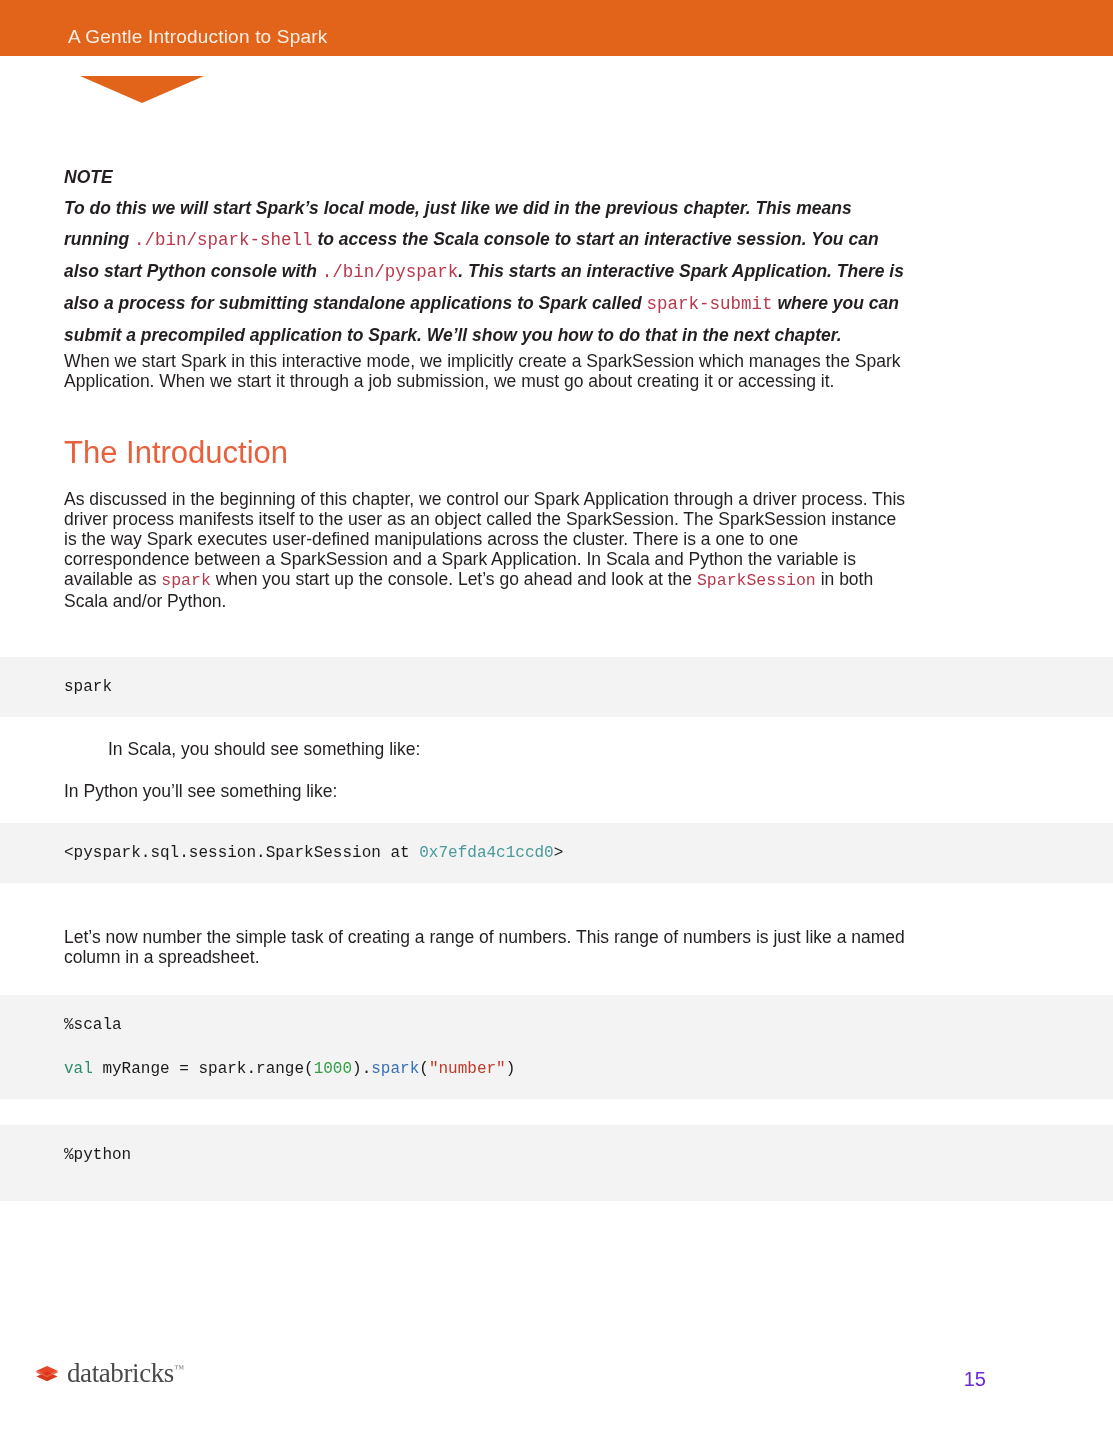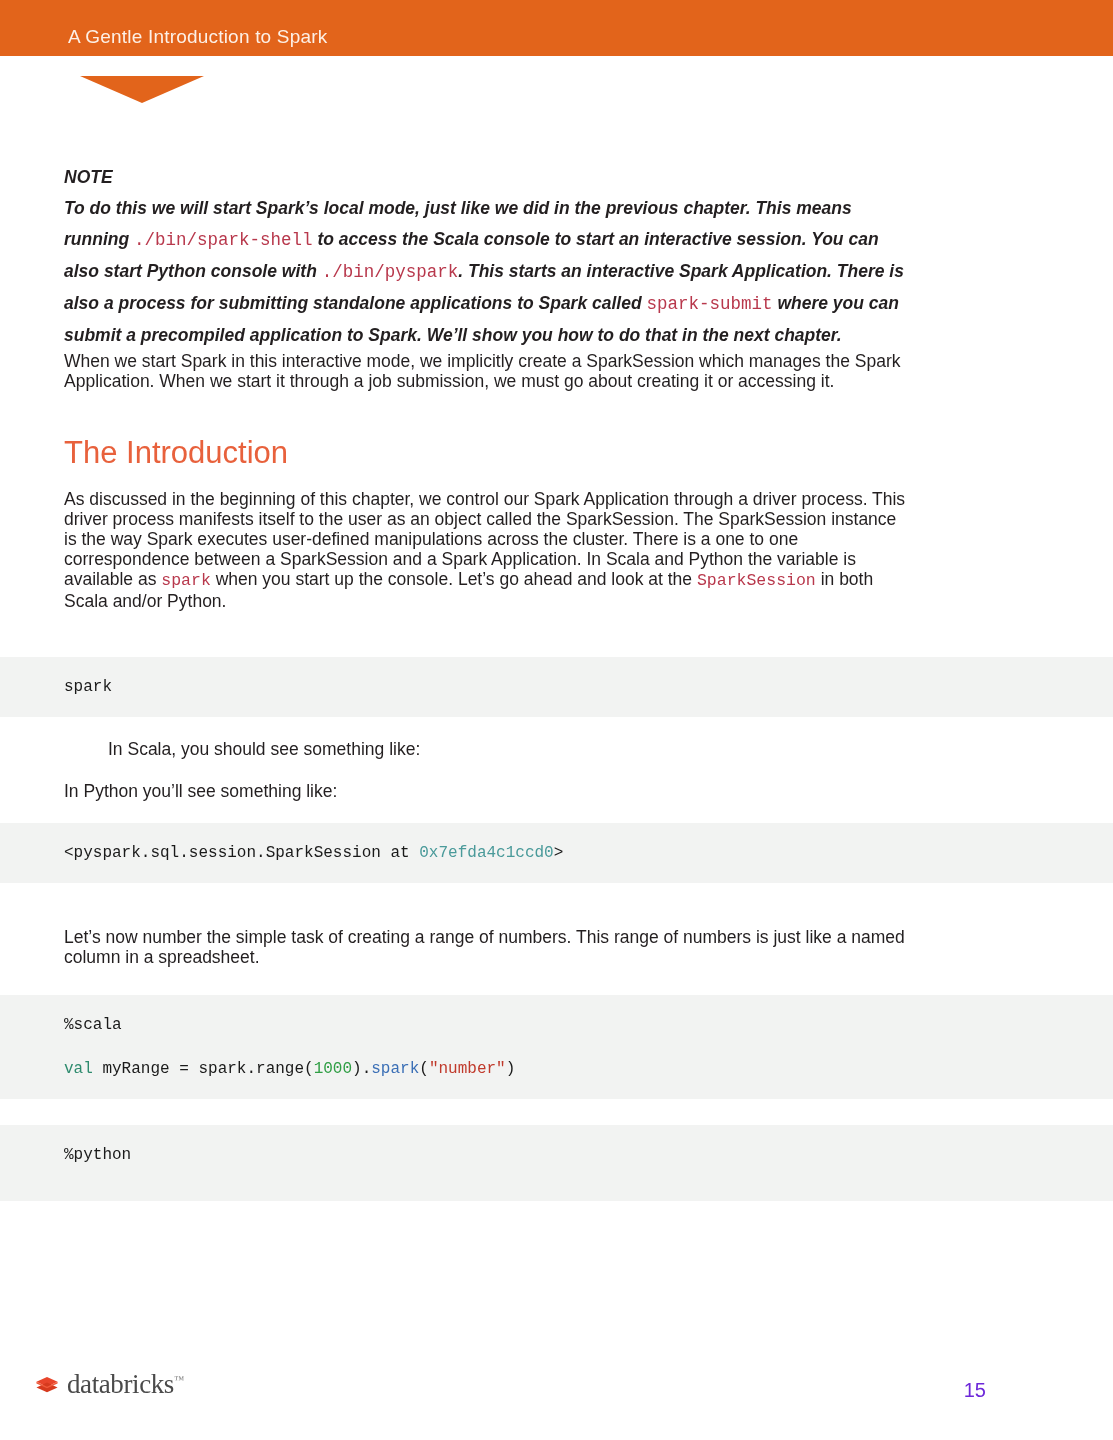--- a/index.html
+++ b/index.html
@@ -127,21 +127,21 @@
   .tok-fn   { color: #3b6fb6; }
   .tok-str  { color: #c0392b; }
   .tok-addr { color: #4a9a9a; }
 
   .gap-sm { height: 26px; }
   .gap-lg { height: 46px; }
 
   
   .footer {
     position: absolute;
-    bottom: 5px; left: 0;
+    bottom: 16px; left: 0;
     width: 1032px;
     height: 86px;
   }
   .logo {
     position: absolute;
     left: 34px;
     top: 22px;
     display: flex;
     align-items: center;
     gap: 7px;

